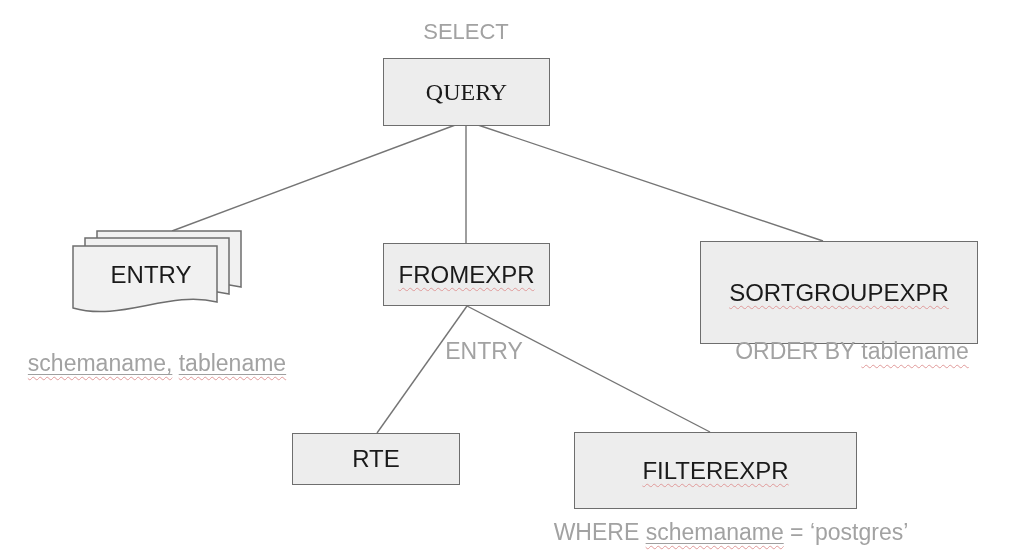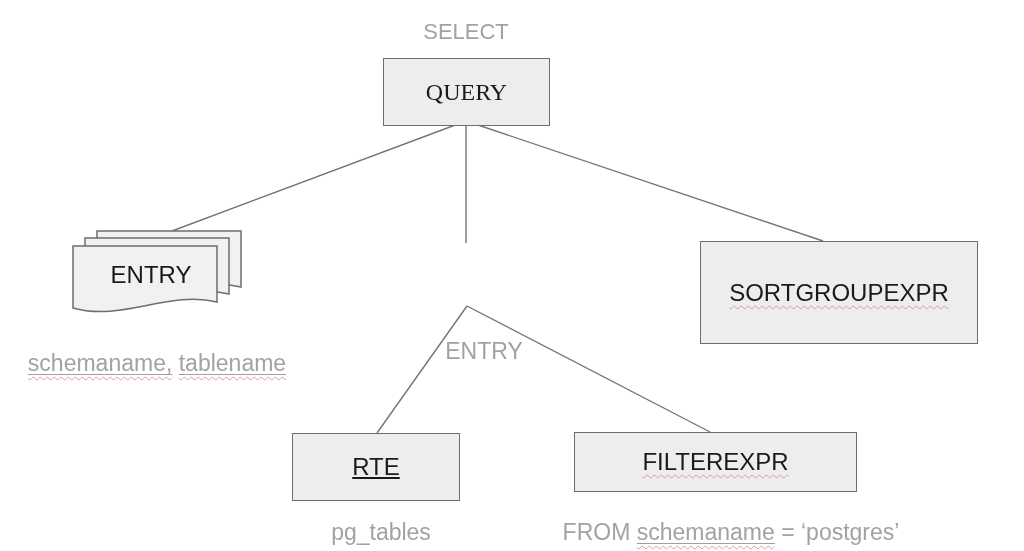--- a/index.html
+++ b/index.html
@@ -67,35 +67,40 @@
   </div>
 
   <div class="entry-label" style="left:73px; top:246px; width:156px; height:58px;">
     <span>ENTRY</span>
   </div>
 
   <div class="ann" style="left:157px; top:350px;">
     <span class="ul-field"><span class="sq">schemaname,</span></span><span> </span><span class="ul-field"><span class="sq">tablename</span></span>
   </div>
 
+  <div class="node" style="left:383px; top:243px; width:167px; height:63px;">
+    <span class="sq">FROMEXPR</span>
+  </div>
 
   <div class="ann" style="left:484px; top:338px;">ENTRY</div>
 
   <div class="node" style="left:700px; top:241px; width:278px; height:103px;">
     <span class="sq">SORTGROUPEXPR</span>
   </div>
 
+  <div class="ann" style="left:852px; top:338px;">
+    <span>ORDER BY </span><span class="sq">tablename</span>
+  </div>
 
-  <div class="node" style="left:292px; top:433px; width:168px; height:68px;text-decoration:underline;">
+  <div class="node" style="left:292px; top:433px; width:168px; height:52px;">
     <span>RTE</span>
   </div>
 
-  <div class="ann" style="left:381px; top:519px;">pg_tables</div>
 
-  <div class="node" style="left:574px; top:432px; width:283px; height:60px;">
+  <div class="node" style="left:574px; top:432px; width:283px; height:77px;">
     <span class="sq">FILTEREXPR</span>
   </div>
 
   <div class="ann" style="left:731px; top:519px;">
-    <span>FROM </span><span class="ul-field"><span class="sq">schemaname</span></span><span> = ‘postgres’</span>
+    <span>WHERE </span><span class="ul-field"><span class="sq">schemaname</span></span><span> = ‘postgres’</span>
   </div>
 
 </div>
 
 </body></html>

